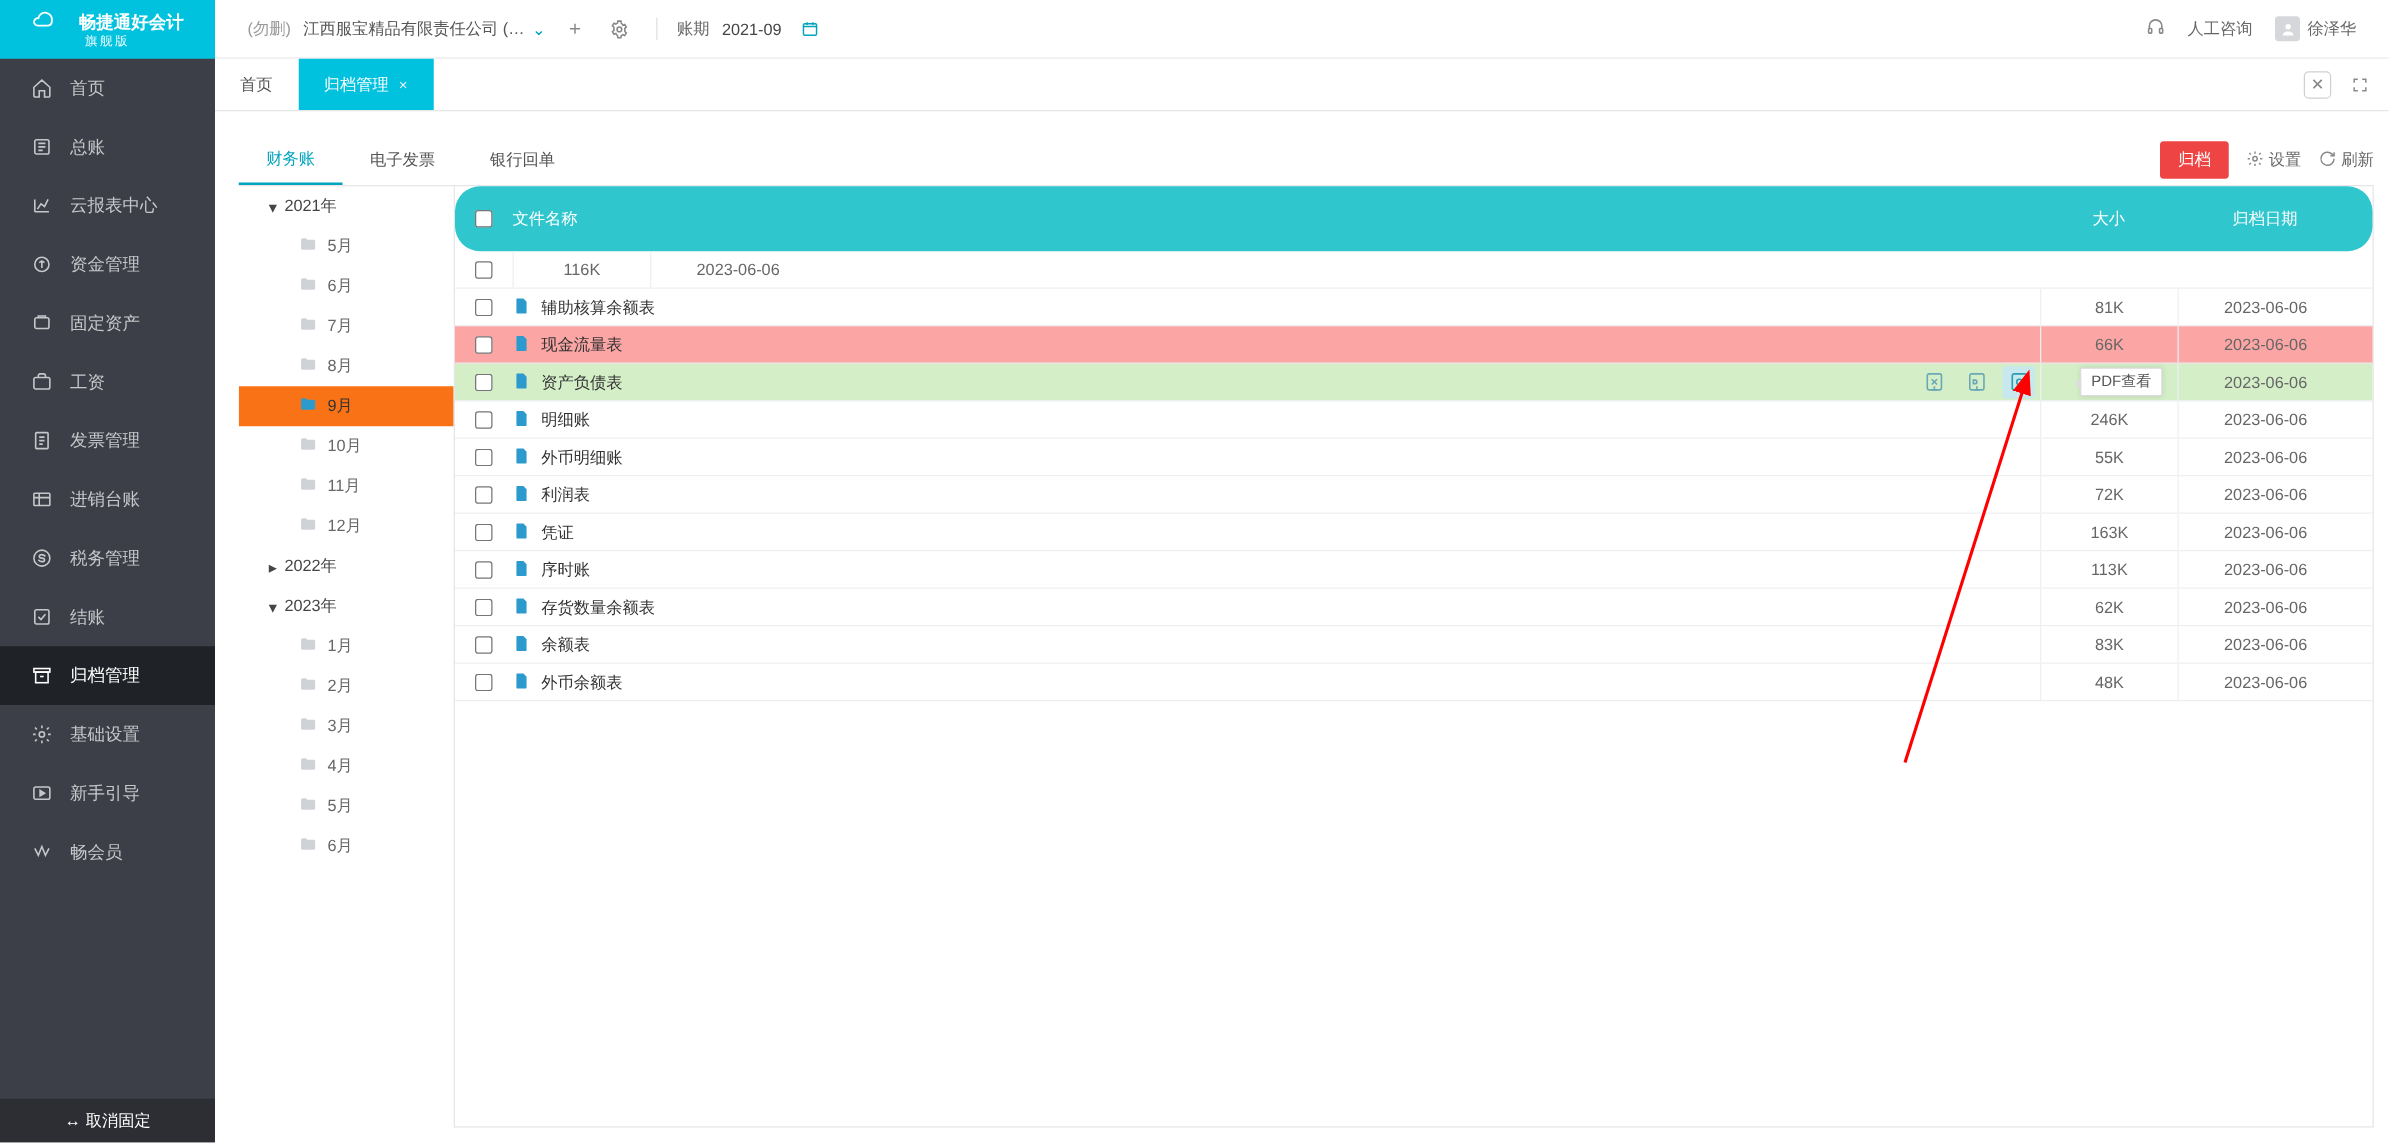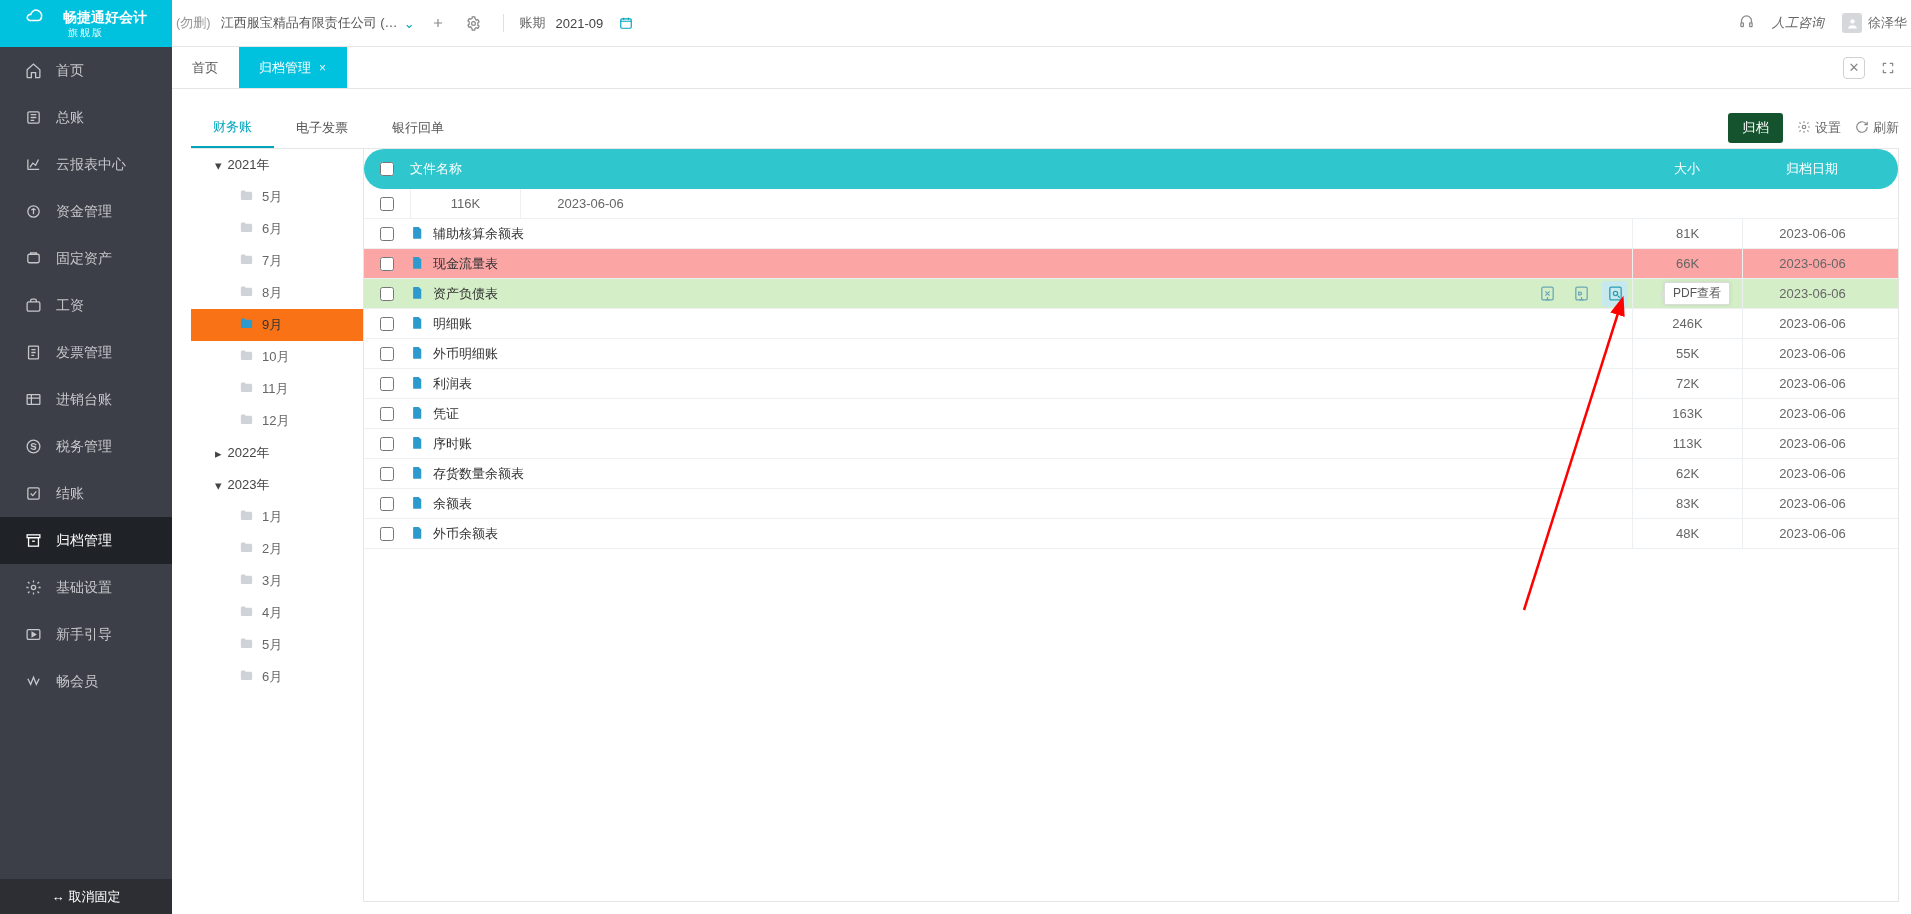--- a/index.html
+++ b/index.html
@@ -7,48 +7,48 @@
   
   #sidebar{position:absolute;left:0;top:0;width:172px;height:100%;background:#3c3f47;color:#c6c7cb;}
   #brand{height:47px;background:#00c2de;color:#fff;display:flex;align-items:center;justify-content:center;flex-direction:column;}
   #brand .line1{font-size:14px;font-weight:bold;display:flex;align-items:center;gap:20px;}
   #brand .line2{font-size:10px;letter-spacing:2px;opacity:.9;margin-top:-2px;}
   .nav-item{height:47px;display:flex;align-items:center;padding-left:24px;gap:14px;cursor:pointer;color:#c6c7cb;font-size:14px;}
   .nav-item.active{background:#1f2227;color:#fff;}
   .nav-item .ni-icon{width:18px;height:18px;display:inline-flex;align-items:center;justify-content:center;color:inherit;}
   #sidebar-footer{position:absolute;bottom:0;left:0;right:0;height:35px;background:#2c2e33;display:flex;align-items:center;justify-content:center;color:#fff;font-size:13px;gap:4px;}
   
-  #topbar{position:absolute;left:172px;right:0;top:0;height:47px;display:flex;align-items:center;background:#fff;border-bottom:1px solid #e6e6e6;padding:0 4px;gap:10px;color:#666;}
+  #topbar{position:absolute;left:172px;right:0;top:0;height:47px;display:flex;align-items:center;background:#fff;border-bottom:1px solid #e6e6e6;padding:0 26px;gap:10px;color:#666;}
   #topbar .muted{color:#999;}
   #topbar .sep{width:1px;height:18px;background:#e0e0e0;margin:0 6px;}
   #topbar-right{margin-left:auto;display:flex;align-items:center;gap:18px;color:#666;}
   .icon-btn{width:26px;height:26px;display:inline-flex;align-items:center;justify-content:center;cursor:pointer;color:#888;border-radius:4px;}
   
   #tabs{position:absolute;left:172px;right:0;top:47px;height:42px;background:#fff;display:flex;align-items:stretch;border-bottom:1px solid #e6e6e6;}
   .top-tab{height:100%;display:flex;align-items:center;padding:0 20px;color:#555;cursor:pointer;border-right:1px solid transparent;}
   .top-tab.active{background:#00c2de;color:#fff;}
   .top-tab .close{margin-left:8px;font-size:12px;opacity:.9;}
   #tabs-right{margin-left:auto;display:flex;align-items:center;padding-right:10px;gap:10px;}
   
   #subtabs{position:absolute;left:191px;right:12px;top:107px;height:42px;display:flex;align-items:center;border-bottom:1px solid #e6e6e6;}
   .sub-tab{padding:0 22px;height:100%;display:flex;align-items:center;cursor:pointer;color:#555;}
   .sub-tab.active{color:#00a4bd;border-bottom:2px solid #00a4bd;margin-bottom:-1px;}
   #sub-actions{margin-left:auto;display:flex;align-items:center;gap:14px;}
-  #archive-btn{background:#14532d;color:#fff;border:none;border-radius:3px;padding:6px 14px;cursor:pointer;}
+  #archive-btn{background:#ef4444;color:#fff;border:none;border-radius:3px;padding:6px 14px;cursor:pointer;}
   .link-btn{display:flex;align-items:flex-end;gap:4px;color:#666;cursor:pointer;}
   
   #tree{position:absolute;left:191px;top:149px;width:172px;bottom:12px;overflow:auto;}
   .tree-year{height:32px;display:flex;align-items:center;padding-left:24px;gap:6px;cursor:pointer;color:#444;}
   .tree-month{height:32px;display:flex;align-items:center;padding-left:48px;gap:8px;cursor:pointer;color:#666;}
   .tree-month.active{background:#f97316;color:#333;}
   .folder-icon{color:#cfd3d7;}
   .tree-month.active .folder-icon{color:#2c9acd;}
   
   #table{position:absolute;left:363px;right:12px;top:149px;bottom:12px;border:1px solid #e6e6e6;border-top:none;}
-  .thead{height:40px;background:#30c6ce;color:#fff;display:flex;align-items:center;padding:0 16px;border-radius:20px;}
+  .thead{height:52px;background:#30c6ce;color:#fff;display:flex;align-items:center;padding:0 16px;border-radius:20px;}
   .col-chk{width:30px;display:flex;align-items:center;}
   .col-name{flex:1;display:flex;align-items:center;gap:8px;}
   .col-size{width:110px;text-align:center;}
   .col-date{width:140px;text-align:center;}
   .tbody .row{height:30px;border-bottom:1px solid #edf0f2;display:flex;align-items:center;padding:0 16px;position:relative;}
   .row .col-size,.row .col-date{color:#666;border-left:1px solid #edf0f2;height:100%;display:flex;align-items:center;justify-content:center;}
   .row-doc-icon{color:#2c9acd;}
   .row.hl1{background:#fca5a5;}
   .row.hl2{background:#d4efc8;}
   .row-actions{position:absolute;right:270px;top:0;height:100%;display:flex;align-items:center;gap:8px;}
@@ -227,21 +227,21 @@
   <span class="sep"></span>
   <span>账期</span>
   <span style="color:#444;">2021-09</span>
   <span class="icon-btn" style="color:#00a4bd;">
     <svg width="14" height="14" viewBox="0 0 24 24" fill="none" stroke="#00a4bd" stroke-width="2">
         <rect x="3" y="5" width="18" height="16" rx="2"></rect>
         <path d="M3 9h18M8 3v4M16 3v4"></path>
       </svg>
   </span>
   <div id="topbar-right">
-    <span style="display:flex;align-items:flex-end;gap:18px;font-style:italic;">
+    <span style="display:flex;align-items:flex-end;gap:18px;">
       <span><svg width="15" height="15" viewBox="0 0 24 24" fill="none" stroke="#888" stroke-width="2">
             <path d="M4 14v-3a8 8 0 0 1 16 0v3"></path>
             <rect x="3" y="14" width="4" height="6" rx="1"></rect>
             <rect x="17" y="14" width="4" height="6" rx="1"></rect>
           </svg></span>
       <span>人工咨询</span>
     </span>
     <span style="display:flex;align-items:center;gap:6px;">
       <span style="width:20px;height:20px;background:#d5d7db;border-radius:3px;display:inline-flex;align-items:center;justify-content:center;">
           <svg width="13" height="13" viewBox="0 0 24 24" fill="#fff">

